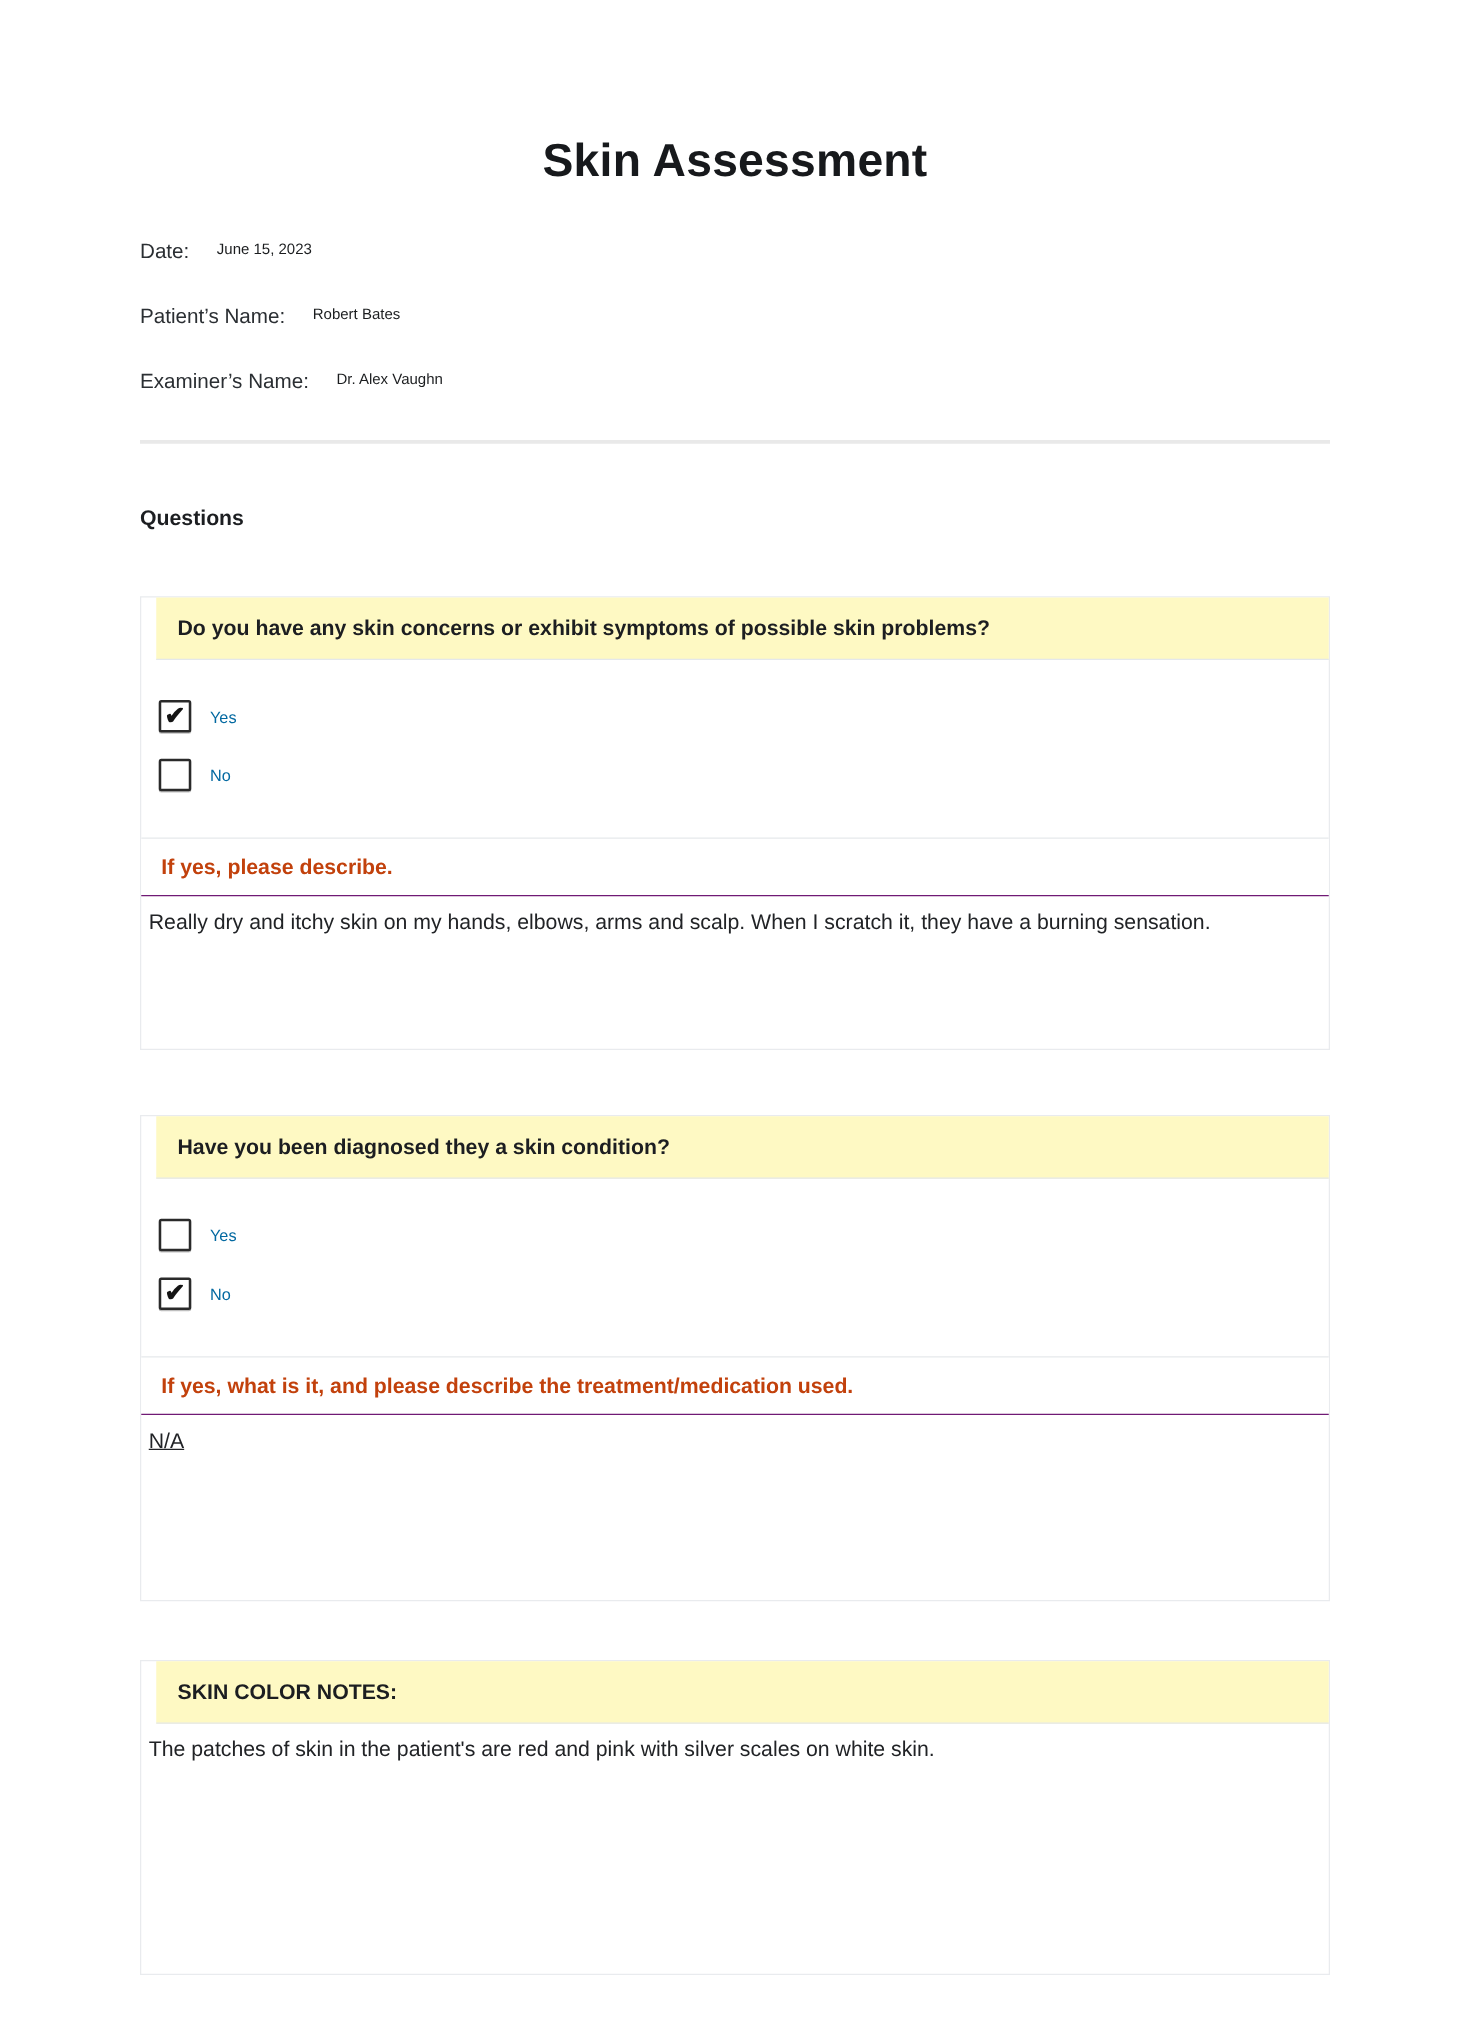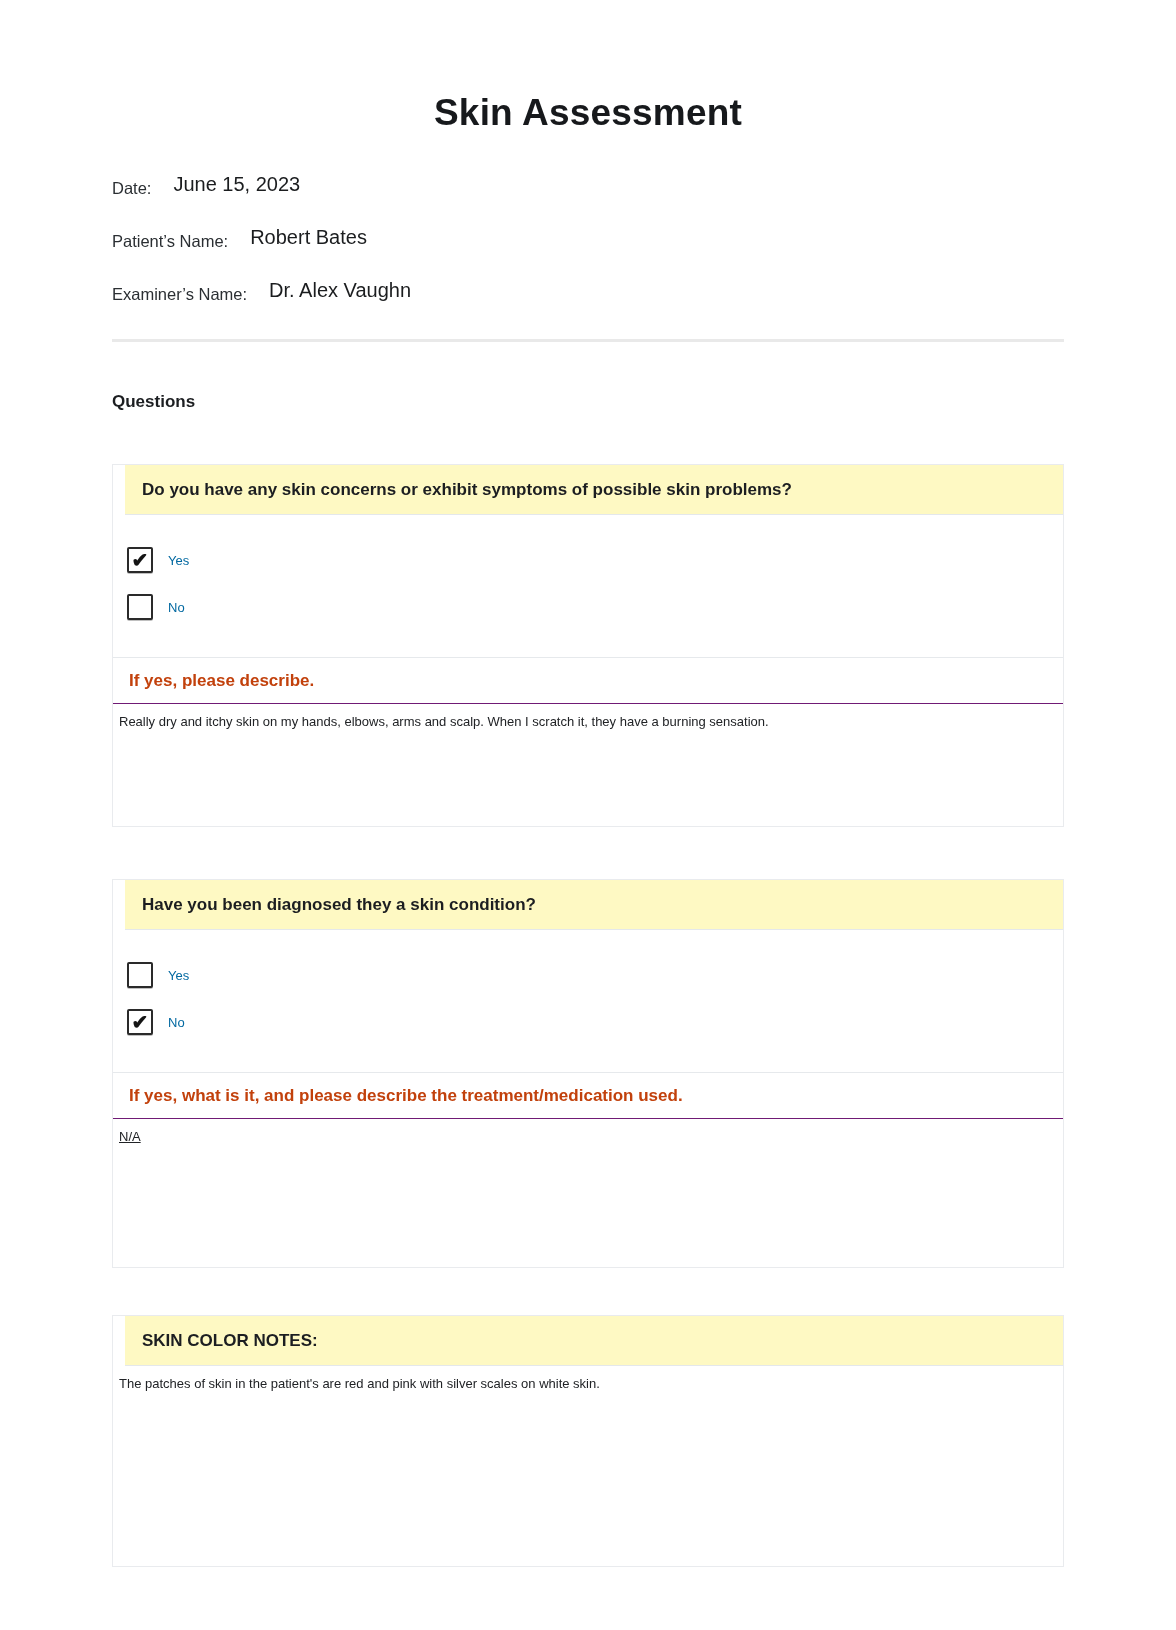--- a/index.html
+++ b/index.html
@@ -7,21 +7,21 @@
   body {
     width: 1176px;
     height: 1630px;
     font-family: "Liberation Sans", sans-serif;
     color: #1f2328;
     overflow: hidden;
   }
   .page {
     width: 1176px;
     height: 1630px;
-    padding: 0 112px;
+    padding: 16px 112px;
     position: relative;
   }
   .page-title {
     text-align: center;
     font-size: 37px;
     font-weight: bold;
     letter-spacing: 0.2px;
     padding-top: 92px;
     color: #17191c;
   }
@@ -31,21 +31,21 @@
     align-items: baseline;
     margin-bottom: 30px;
     min-height: 22px;
     gap: 12px;
   }
   .field-label {
     font-size: 16.5px;
     color: #2b2f33;
   }
   .field-value {
-    font-size: 20px;
+    font-size: 12px;
     color: #1b1d1f;
     margin-left: 10px;
     position: relative;
     top: -3px;
   }
   .divider {
     border: none;
     height: 3px;
     background: #e9e9e9;
     margin-top: 34px;
@@ -104,21 +104,21 @@
     border-top: 1px solid #e6e9ec;
     border-bottom: 1px solid #701a75;
     padding: 13px 16px 12px 16px;
     font-size: 17px;
     font-weight: bold;
     color: #c2410c;
     background: #ffffff;
   }
   .answer {
     padding: 8px 10px 10px 6px;
-    font-size: 13px;
+    font-size: 17px;
     line-height: 1.5;
     color: #212326;
   }
   .answer.justified { text-align: justify; }
   .answer.tall-1 { min-height: 122px; }
   .answer.tall-2 { min-height: 148px; text-decoration: underline; }
   .notes-block { margin-top: 47px; }
   .notes-body { min-height: 200px; }
 </style>
 </head>

